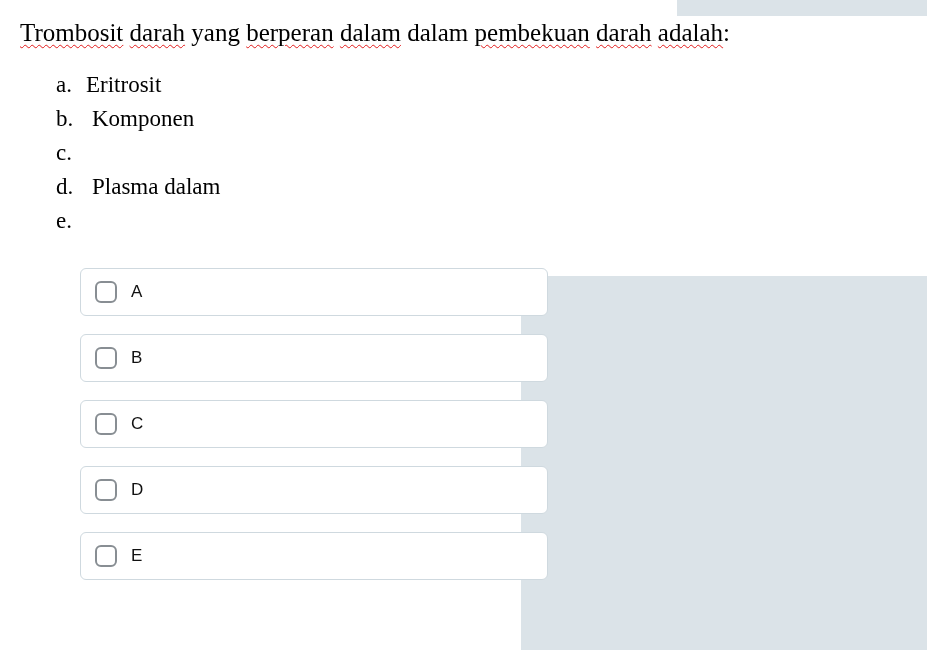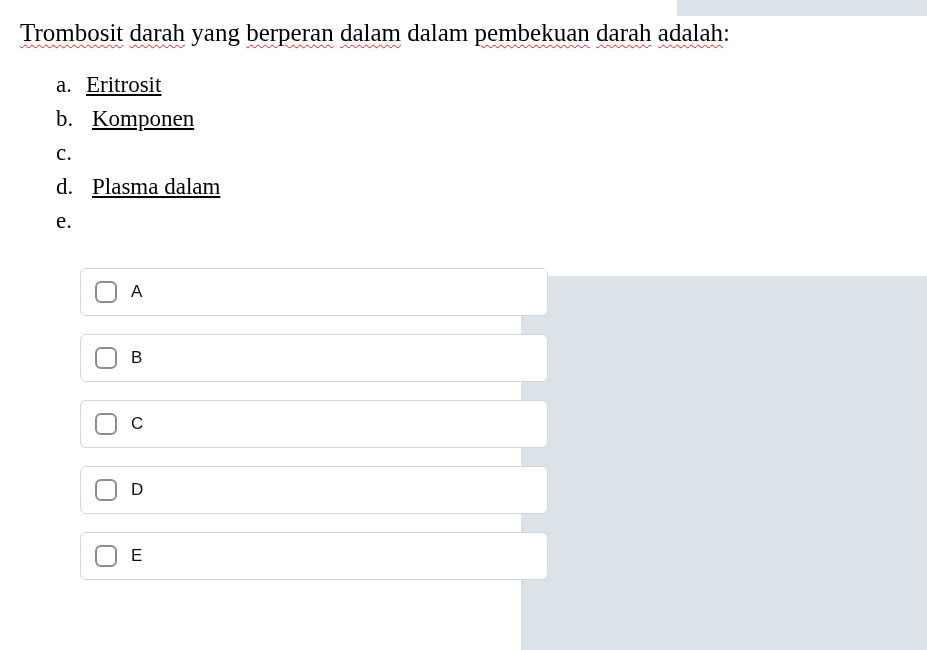--- a/index.html
+++ b/index.html
@@ -76,21 +76,20 @@
   .item-marker {
     display: inline-block;
     width: 30px;
     text-align: left;
   }
   .item-marker.wide {
     width: 36px;
   }
   .item-text {
     display: inline-block;
-    text-decoration: underline;
   }
 
   
   .options {
     margin-top: 30px;
     margin-left: 60px;
     width: 468px;
   }
 
   .option {

